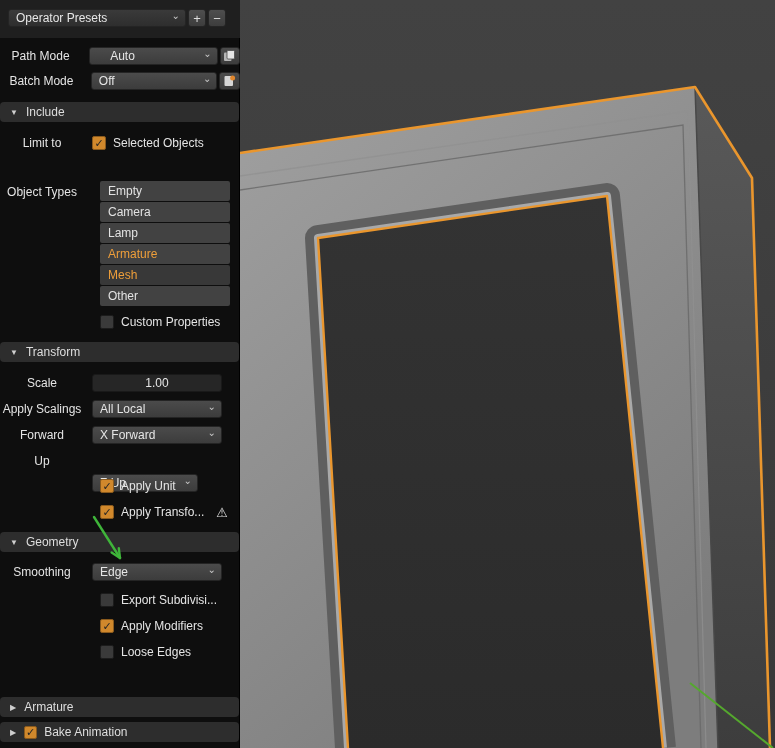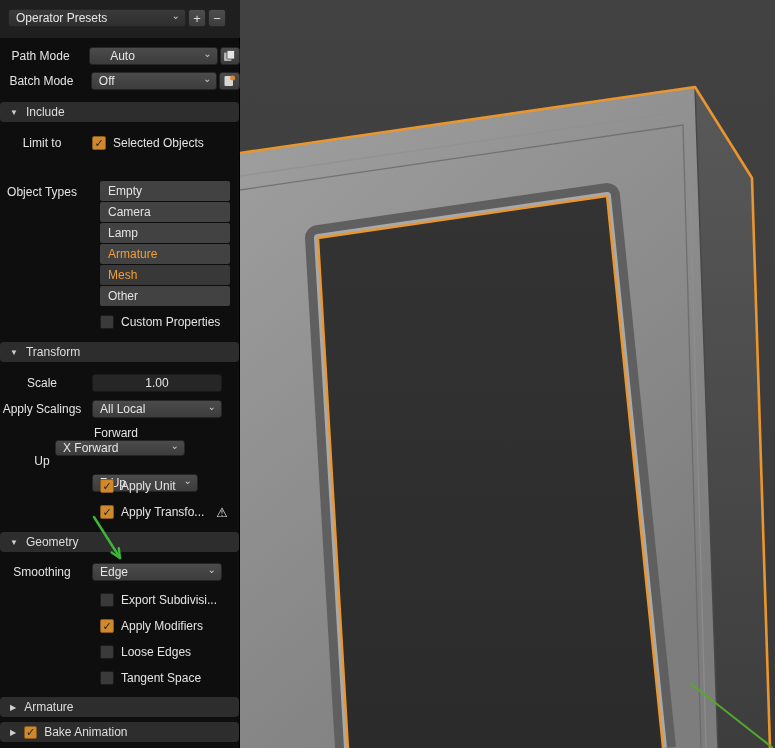--- a/index.html
+++ b/index.html
@@ -145,21 +145,21 @@
     </div>
 
     <div class="row" style="top:400px;">
       <span class="lbl">Apply Scalings</span>
       <div class="widget-dd" style="width:130px;">
         <span class="dd-text">All Local</span>
         <span class="chev">⌄</span>
       </div>
     </div>
 
-    <div class="row" style="top:426px;flex-direction:column;">
+    <div class="row" style="top:426px;">
       <span class="lbl">Forward</span>
       <div class="widget-dd" style="width:130px;">
         <span class="dd-text">X Forward</span>
         <span class="chev">⌄</span>
       </div>
     </div>
 
     <div class="row" style="top:452px;">
       <span class="lbl">Up</span>
       <div class="widget-dd" style="width:106px;margin-top:44px;">
@@ -202,24 +202,20 @@
     </div>
     <div class="row indent" style="top:617px;">
       <span class="cb checked">
           <span class="tick">✓</span>
         </span>
       <span class="cb-label">Apply Modifiers</span>
     </div>
     <div class="row indent" style="top:643px;">
       <span class="cb"></span>
       <span class="cb-label">Loose Edges</span>
-    </div>
-    <div class="row indent" style="top:669px;">
-      <span class="cb"></span>
-      <span class="cb-label">Tangent Space</span>
     </div>
 
     <div class="hdr" style="top:697px;">
       <span class="tri">▶</span>
       <span>Armature</span>
     </div>
     <div class="hdr" style="top:722px;">
       <span class="tri">▶</span>
       <span class="cb checked">
           <span class="tick">✓</span>

